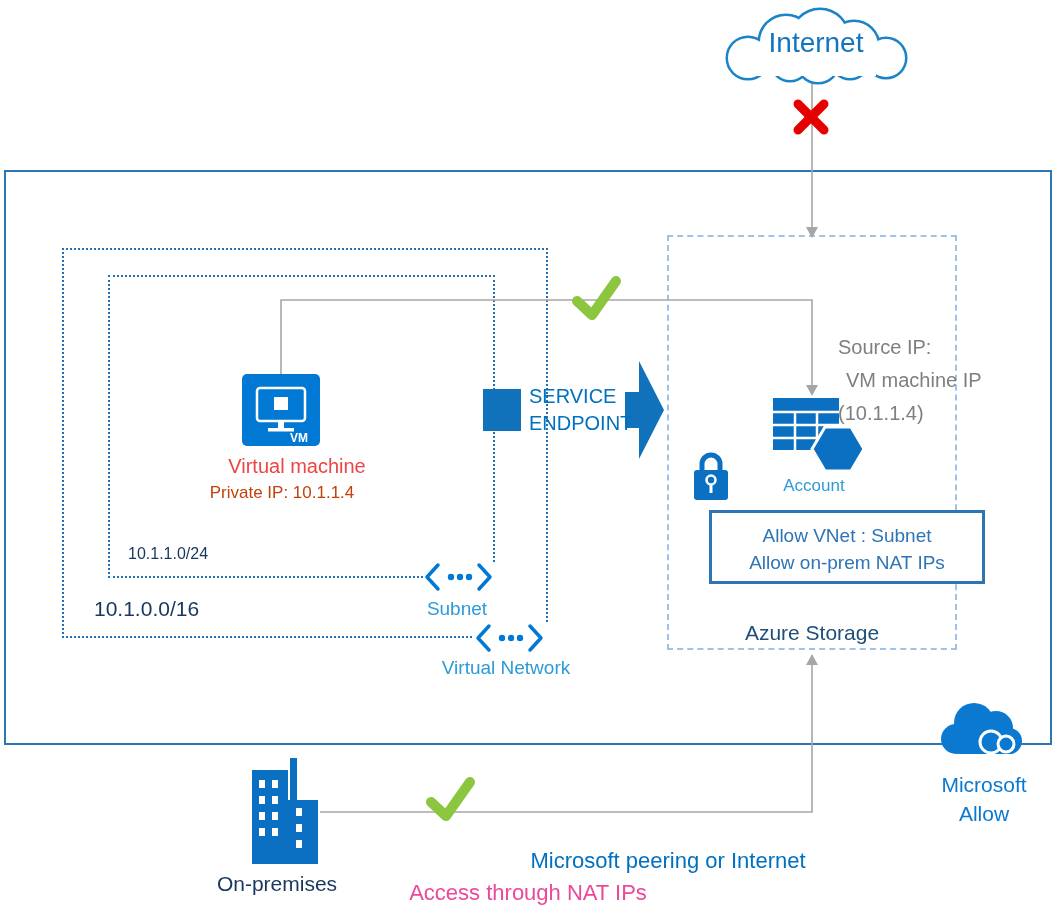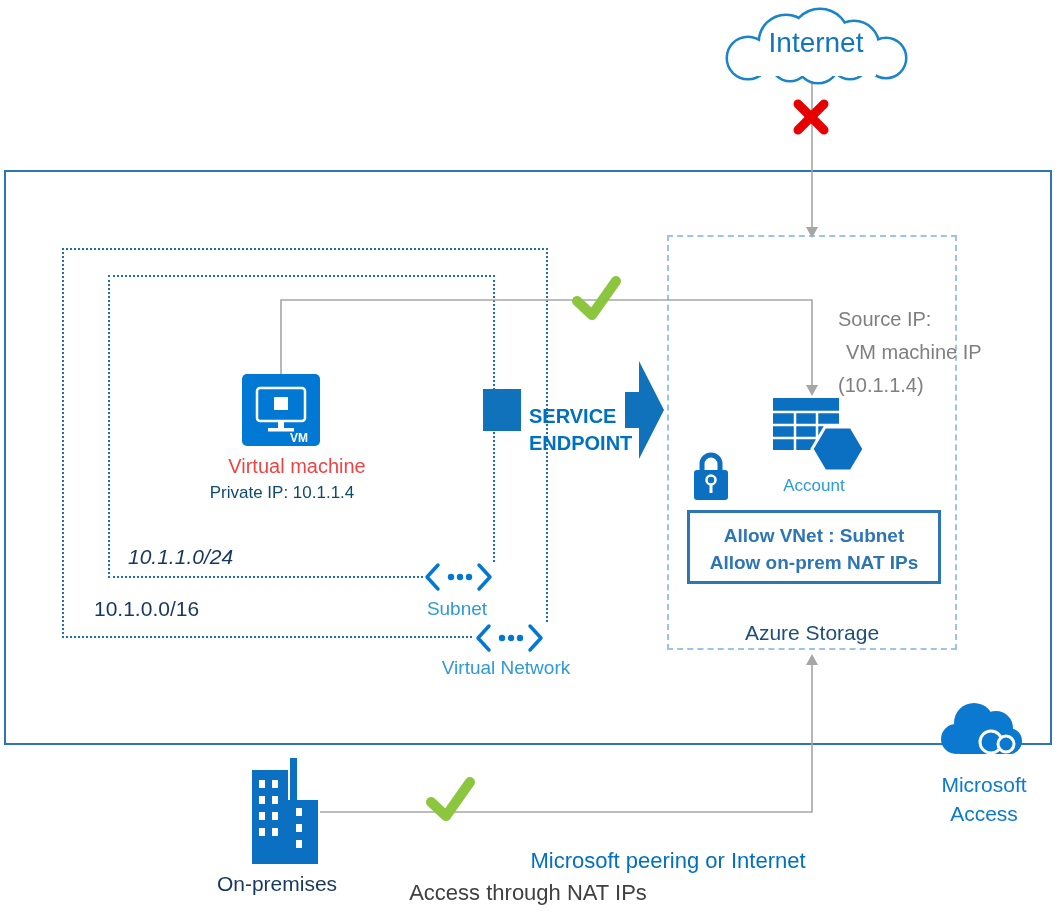--- a/index.html
+++ b/index.html
@@ -11,22 +11,22 @@
   .azure-box{border:2px solid #2e75b6;}
   .dotted{border:2px dotted #1f6fb5;}
   .dashed{border:2px dashed #9dc3e6;}
   svg.layer{position:absolute;left:0;top:0;z-index:2;pointer-events:none;}
   .lbl{position:absolute;z-index:3;white-space:nowrap;}
   .c{transform:translateX(-50%);}
   .allow{
     z-index:3;border:3px solid #2e75b6;background:#ffffff;text-align:center;
     font-size:19px;color:#2e75b6;line-height:27px;padding-top:9px;font-weight:400;
   }
-  .seplabel{font-weight:bold;color:#0070c0;font-size:20px;line-height:27px;margin-top:20px;}
-  .srcip{color:#7f7f7f;font-size:20px;line-height:33px;}
+  .seplabel{font-weight:normal;color:#0070c0;font-size:20px;line-height:27px;}
+  .srcip{color:#7f7f7f;font-size:20px;line-height:33px;margin-top:28px;}
   svg text{font-family:"Liberation Sans", sans-serif;}
 </style>
 </head>
 <body>
 
 <div class="canvas">
 
   <div class="box azure-box" style="left:4px;top:170px;width:1048px;height:575px;"></div>
   <div class="box dotted" style="left:62px;top:248px;width:486px;height:390px;"></div>
   <div class="box dotted" style="left:108px;top:275px;width:387px;height:303px;"></div>
@@ -171,40 +171,40 @@
     <div style="padding-left:8px;">VM machine IP</div>
     <div>(10.1.1.4)</div>
   </div>
 
   <div class="lbl seplabel" style="left:529px;top:383px;">
     <div>SERVICE</div>
     <div>ENDPOINT</div>
   </div>
 
   <div class="lbl c" style="left:297px;top:455px;font-size:20px;color:#ef4444;">Virtual machine</div>
-  <div class="lbl c" style="left:282px;top:483px;font-size:17px;color:#0c4a6e;">Private IP: 10.1.1.4</div>
-
-  <div class="lbl" style="left:128px;top:545px;font-size:21px;color:#17375e;font-style:italic;">10.1.1.0/24</div>
+  <div class="lbl c" style="left:282px;top:483px;font-size:17px;color:#c2410c;">Private IP: 10.1.1.4</div>
+
+  <div class="lbl" style="left:128px;top:545px;font-size:16px;color:#17375e;">10.1.1.0/24</div>
   <div class="lbl" style="left:94px;top:597px;font-size:21px;color:#17375e;">10.1.0.0/16</div>
 
   <div class="lbl c" style="left:457px;top:598px;font-size:19px;color:#2e9ad8;">Subnet</div>
   <div class="lbl c" style="left:506px;top:657px;font-size:19px;color:#2e9ad8;">Virtual Network</div>
 
   <div class="lbl c" style="left:814px;top:476px;font-size:17px;color:#2e9ad8;">Account</div>
 
-  <div class="box allow" style="left:687px;top:510px;width:254px;height:74px;font-weight:bold;">
+  <div class="box allow" style="left:709px;top:510px;width:276px;height:74px;">
     <div>Allow VNet : Subnet</div>
     <div>Allow on-prem NAT IPs</div>
   </div>
 
   <div class="lbl c" style="left:812px;top:621px;font-size:21px;color:#1f4e79;">Azure Storage</div>
 
   <div class="lbl c" style="left:984px;top:770px;font-size:21px;color:#0b79d0;line-height:29px;text-align:center;">
     <div>Microsoft</div>
-    <div>Access</div>
+    <div>Allow</div>
   </div>
 
   <div class="lbl c" style="left:277px;top:872px;font-size:21px;color:#17375e;text-align:right;">On-premises</div>
 
   <div class="lbl c" style="left:668px;top:848px;font-size:22px;color:#0070c0;">Microsoft peering or Internet</div>
-  <div class="lbl c" style="left:528px;top:880px;font-size:22px;color:#404040;">Access through NAT IPs</div>
+  <div class="lbl c" style="left:528px;top:880px;font-size:22px;color:#ec4899;">Access through NAT IPs</div>
 
 </div>
 
 </body></html>

